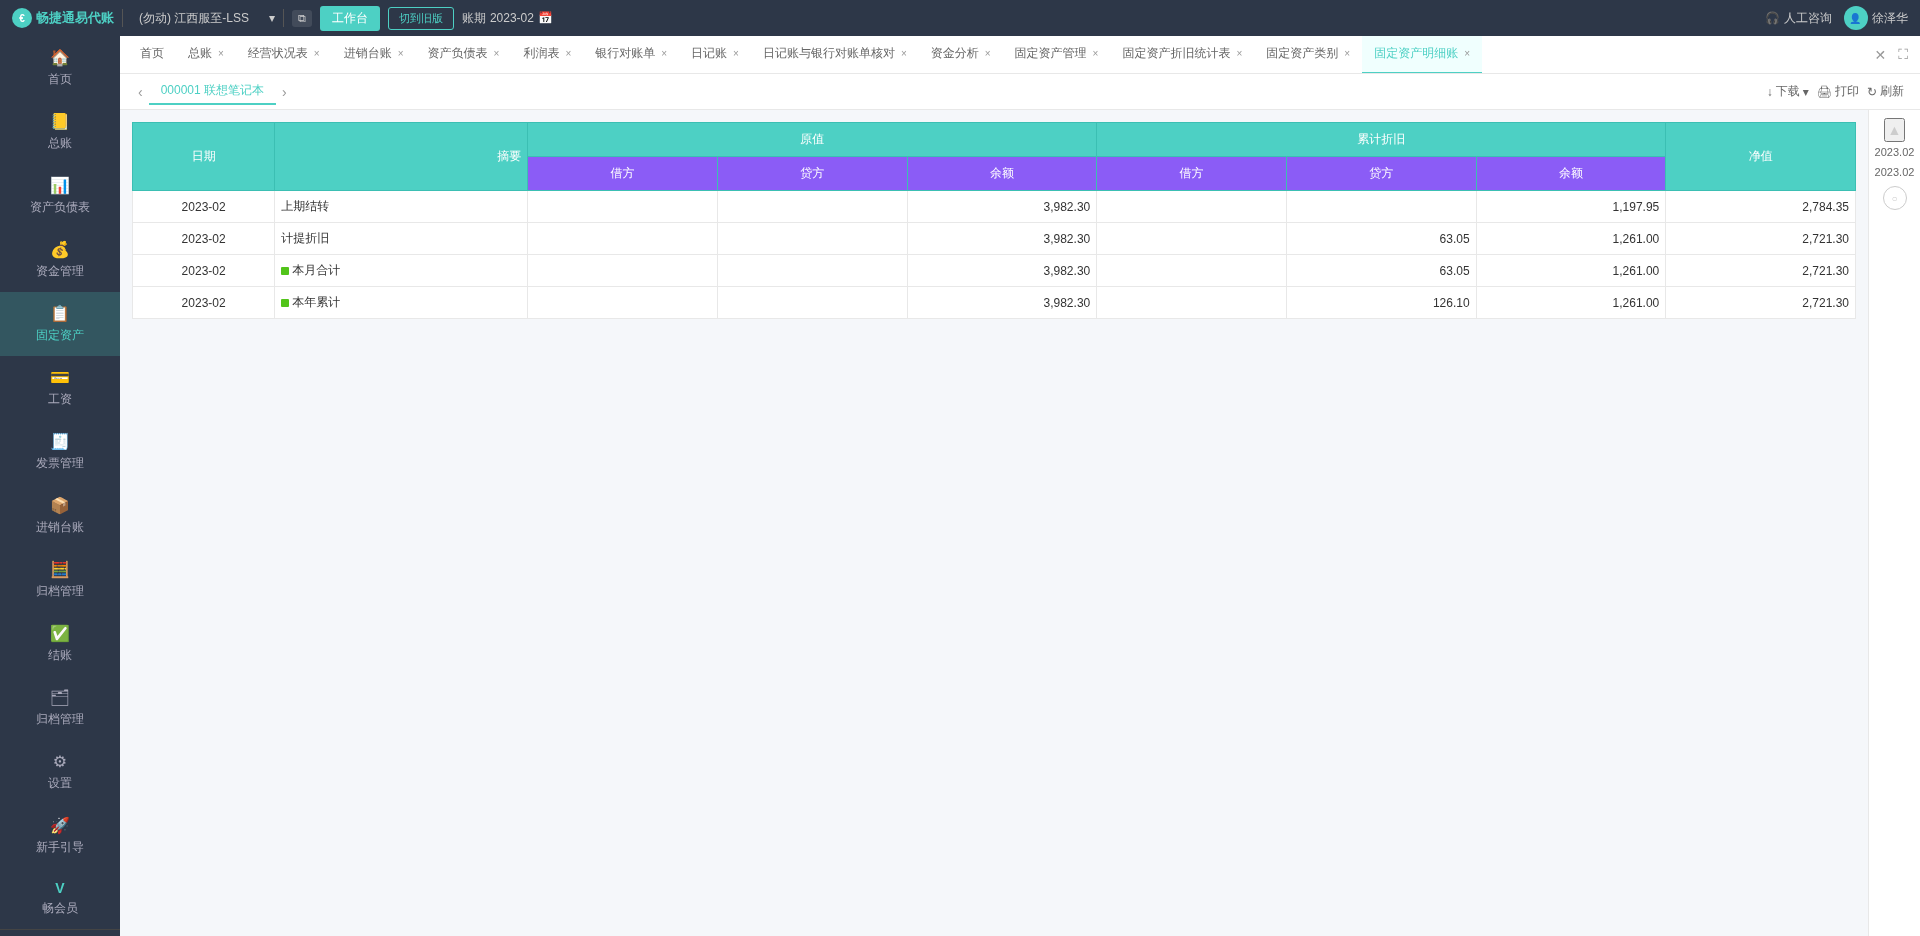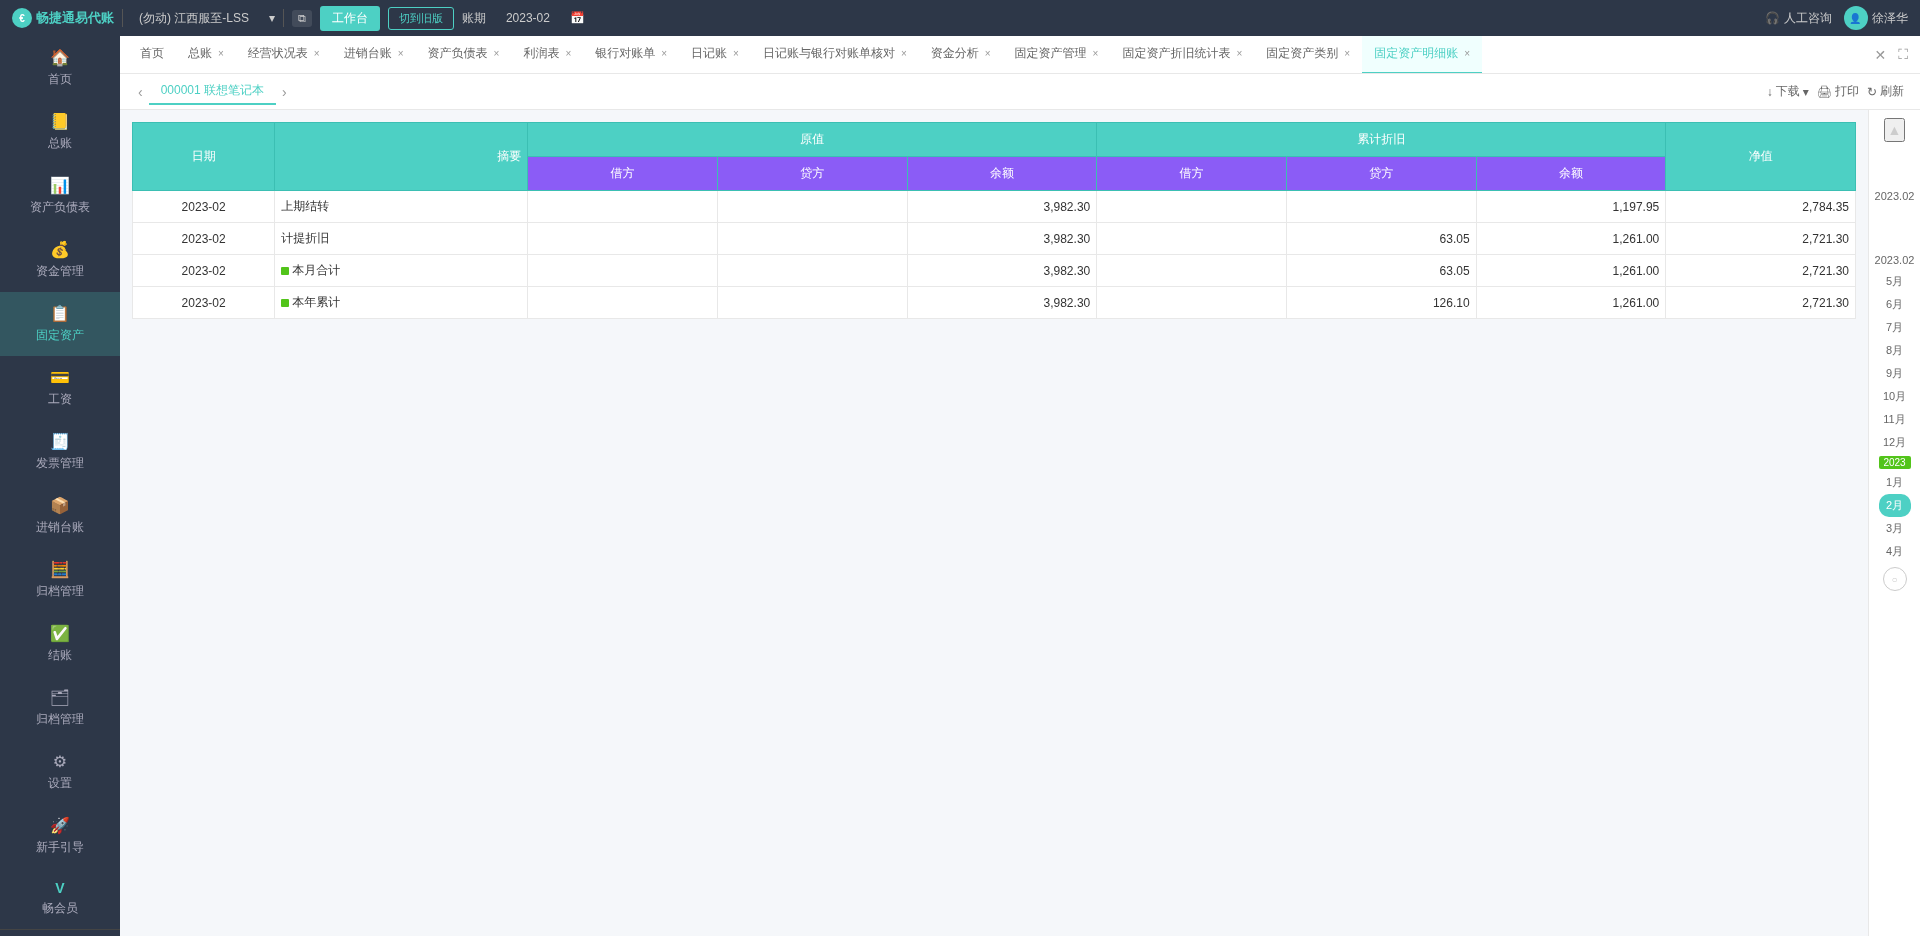--- a/index.html
+++ b/index.html
@@ -7,21 +7,21 @@
 
     
     .top-bar { background: #2d3748; height: 36px; display: flex; align-items: center; padding: 0 12px; gap: 8px; flex-shrink: 0; }
     .top-bar-logo { color: #4dd0c4; font-size: 13px; font-weight: bold; display: flex; align-items: center; gap: 4px; }
     .top-bar-logo-icon { width: 20px; height: 20px; background: #4dd0c4; border-radius: 50%; display: flex; align-items: center; justify-content: center; color: white; font-size: 10px; }
     .top-bar-company { color: #ccc; font-size: 12px; margin-left: 8px; display: flex; align-items: center; gap: 20px; }
     .top-bar-divider { width: 1px; height: 18px; background: #555; }
     .top-bar-icon-btn { background: rgba(255,255,255,0.1); border: none; color: #ccc; padding: 2px 6px; cursor: pointer; border-radius: 3px; font-size: 11px; }
     .top-bar-work-btn { background: #4dd0c4; border: none; color: white; padding: 4px 12px; cursor: pointer; border-radius: 3px; font-size: 12px; }
     .top-bar-old-btn { background: transparent; border: 1px solid #4dd0c4; color: #4dd0c4; padding: 3px 10px; cursor: pointer; border-radius: 3px; font-size: 11px; }
-    .top-bar-period { color: #ccc; font-size: 12px; display: flex; align-items: center; gap: 20px; }
+    .top-bar-period { color: #ccc; font-size: 12px; display: flex; align-items: center; gap: 4px; }
     .top-bar-right { margin-left: auto; display: flex; align-items: center; gap: 12px; }
     .top-bar-help { color: #ccc; font-size: 12px; display: flex; align-items: center; gap: 4px; cursor: pointer; }
     .top-bar-user { color: #ccc; font-size: 12px; display: flex; align-items: center; gap: 4px; cursor: pointer; }
     .avatar { width: 24px; height: 24px; background: #4dd0c4; border-radius: 50%; display: flex; align-items: center; justify-content: center; color: white; font-size: 10px; }
 
     
     .main-layout { display: flex; flex: 1; overflow: hidden; }
 
     
     .sidebar { width: 120px; background: #2d3748; display: flex; flex-direction: column; flex-shrink: 0; overflow-y: auto; }
@@ -61,21 +61,21 @@
     .data-table th { background: #4dd0c4; color: white; text-align: center; padding: 8px 6px; font-size: 12px; font-weight: normal; border: 1px solid #3bbfb3; }
     .data-table th.sub-header { background: #8b5cf6; }
     .data-table td { text-align: center; padding: 7px 6px; font-size: 12px; color: #333; border: 1px solid #e8e8e8; }
     .data-table td.text-left { text-align: left; margin-left: 19px; }
     .data-table td.number { text-align: right; }
     .tag-green { display: inline-flex; align-items: center; gap: 3px; color: #333; }
     .tag-green-dot { width: 8px; height: 8px; background: #52c41a; border-radius: 1px; display: inline-block; }
 
     
     .right-panel { width: 52px; background: white; border-left: 1px solid #e8e8e8; display: flex; flex-direction: column; align-items: center; padding: 8px 0; overflow-y: auto; flex-shrink: 0; }
-    .right-panel-year { font-size: 11px; color: #666; padding: 4px 0; width: 100%; text-align: center; margin-top: 44px; }
+    .right-panel-year { font-size: 11px; color: #666; padding: 4px 0; width: 100%; text-align: center; }
     .right-panel-month { font-size: 11px; color: #666; padding: 4px 0; width: 100%; text-align: center; cursor: pointer; }
     .right-panel-month.active { color: white; background: #4dd0c4; border-radius: 10px; width: 32px; margin: 0 auto; }
     .right-panel-year-tag { background: #52c41a; color: white; font-size: 10px; padding: 1px 4px; border-radius: 2px; margin: 2px auto; display: block; text-align: center; width: 32px; }
     .right-panel-scroll-btn { color: #ccc; font-size: 14px; cursor: pointer; padding: 2px; }
     .right-panel-circle { width: 24px; height: 24px; border-radius: 50%; border: 1px solid #ccc; display: flex; align-items: center; justify-content: center; color: #ccc; font-size: 10px; cursor: pointer; margin: 4px auto; }
   </style>
 </head>
 <body>
 
 <div class="top-bar">
@@ -331,33 +331,18 @@
     <td class="number">2,721.30</td>
   </tr>
             </tbody>
         </table>
       </div>
 
       <div class="right-panel">
         <button class="right-panel-scroll-btn">▲</button>
         <div class="right-panel-year">2023.02</div>
         <div class="right-panel-year">2023.02</div>
-        <div id="right-panel-months">
-            <div class="right-panel-month">5月</div>
-            <div class="right-panel-month">6月</div>
-            <div class="right-panel-month">7月</div>
-            <div class="right-panel-month">8月</div>
-            <div class="right-panel-month">9月</div>
-            <div class="right-panel-month">10月</div>
-            <div class="right-panel-month">11月</div>
-            <div class="right-panel-month">12月</div>
-            <div class="right-panel-year-tag">2023</div>
-            <div class="right-panel-month">1月</div>
-            <div class="right-panel-month active">2月</div>
-            <div class="right-panel-month">3月</div>
-            <div class="right-panel-month">4月</div>
-          </div>
         <div class="right-panel-circle">○</div>
       </div>
     </div>
 
   </div>
 </div>
 
 </body></html>

